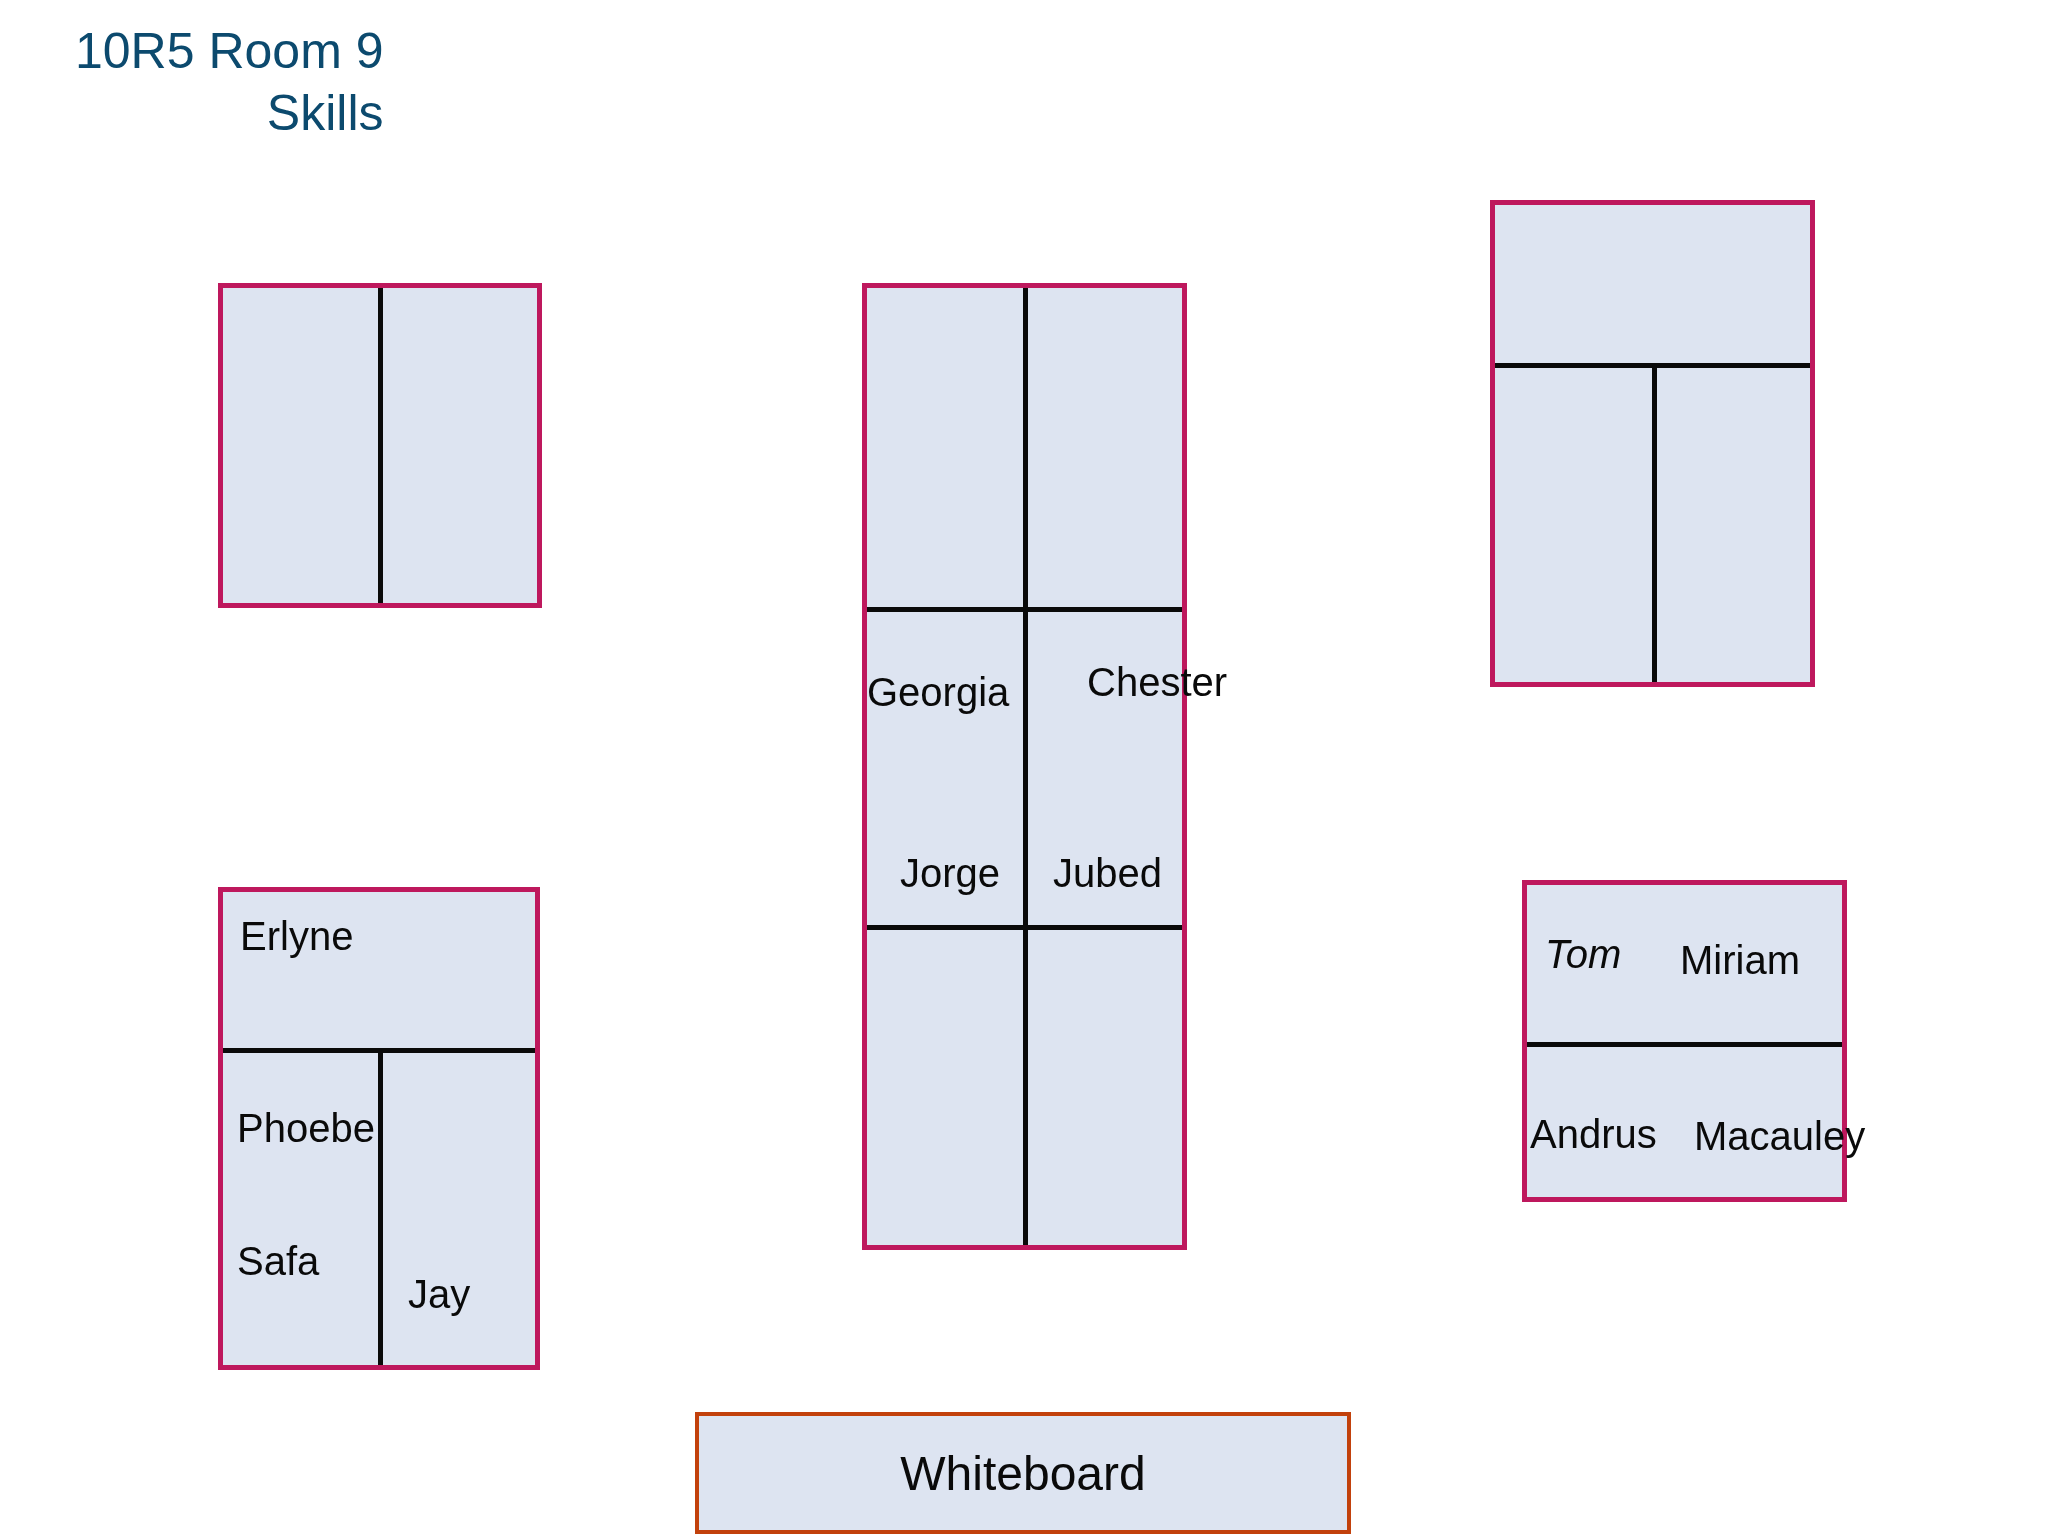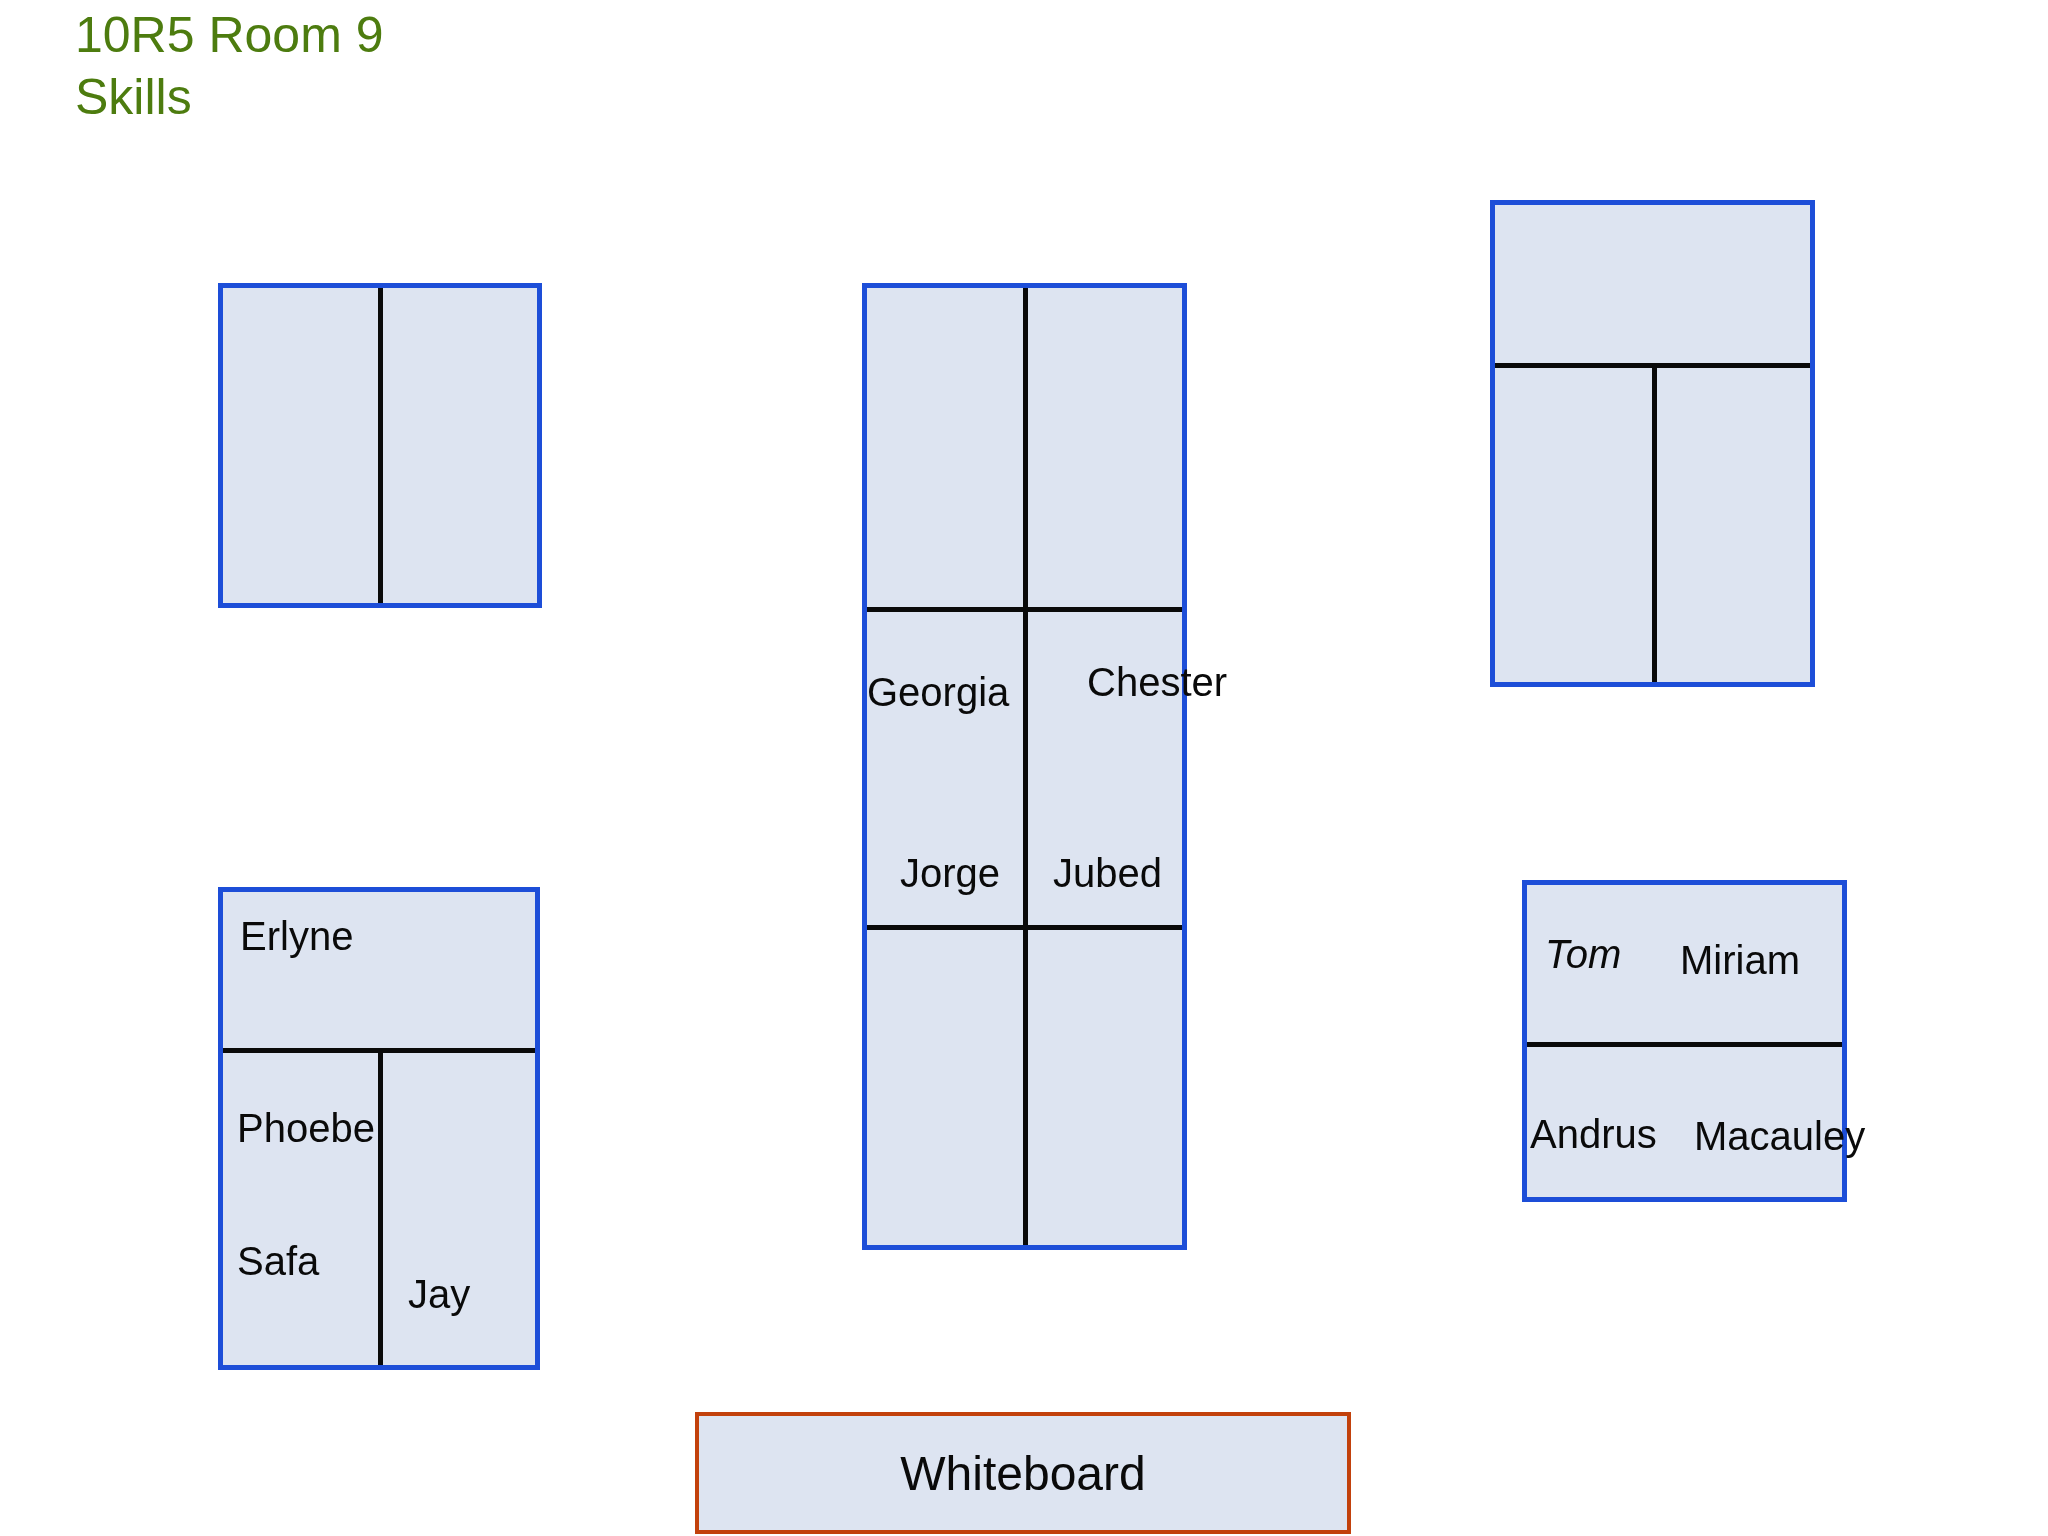--- a/index.html
+++ b/index.html
@@ -12,29 +12,30 @@
     width: 2048px;
     height: 1536px;
     background: #ffffff;
     font-family: "Liberation Sans", sans-serif;
     color: #000000;
     overflow: hidden;
   }
   .page-title {
     position: absolute;
     left: 75px;
-    top: 4px;
+    top: 20px;
     font-size: 50px;
     line-height: 62px;
-    color: #4d7c0f;
+    color: #0c4a6e;
+    text-align: right;
   }
   .desk {
     position: absolute;
     background: #dde4f1;
-    border: 5px solid #1d4ed8;
+    border: 5px solid #be185d;
     box-sizing: border-box;
   }
   .div-v {
     position: absolute;
     width: 5px;
     background: #0a0a0a;
   }
   .div-h {
     position: absolute;
     height: 5px;

